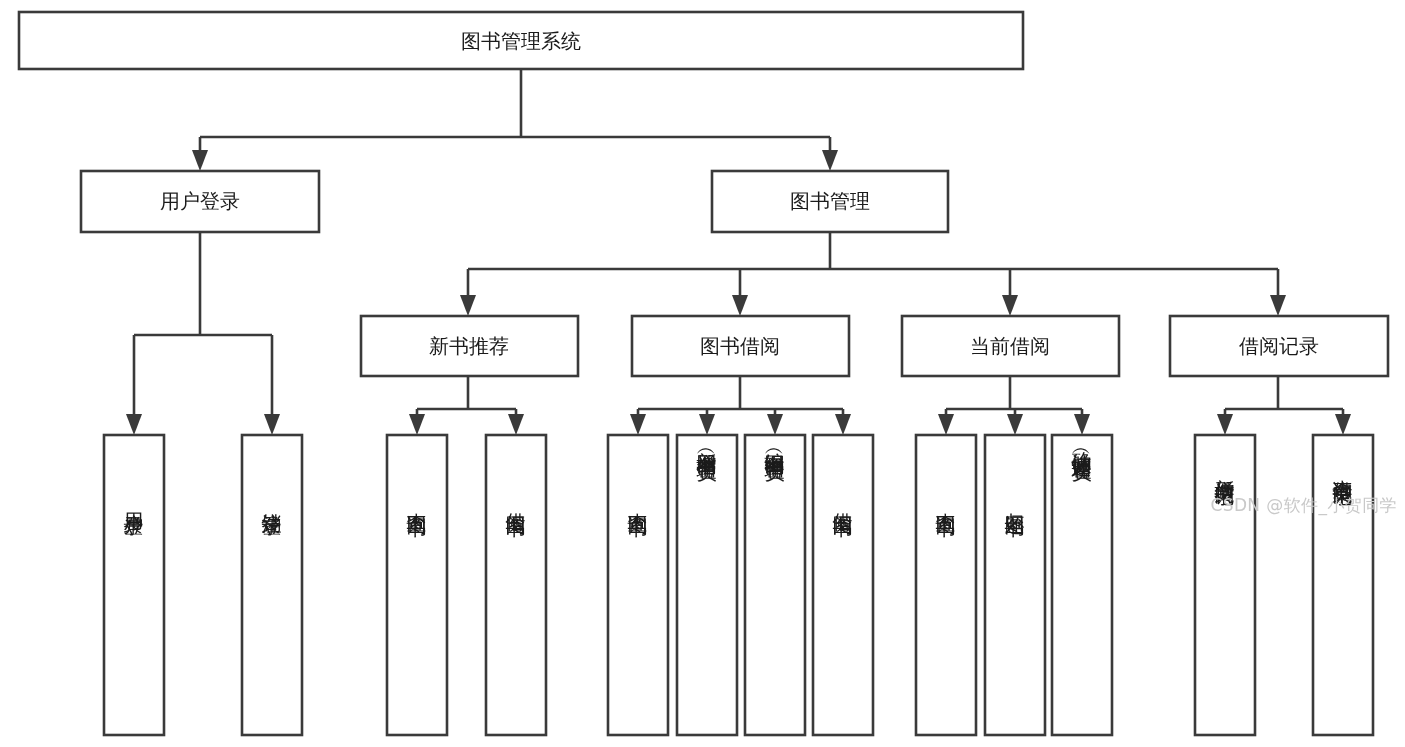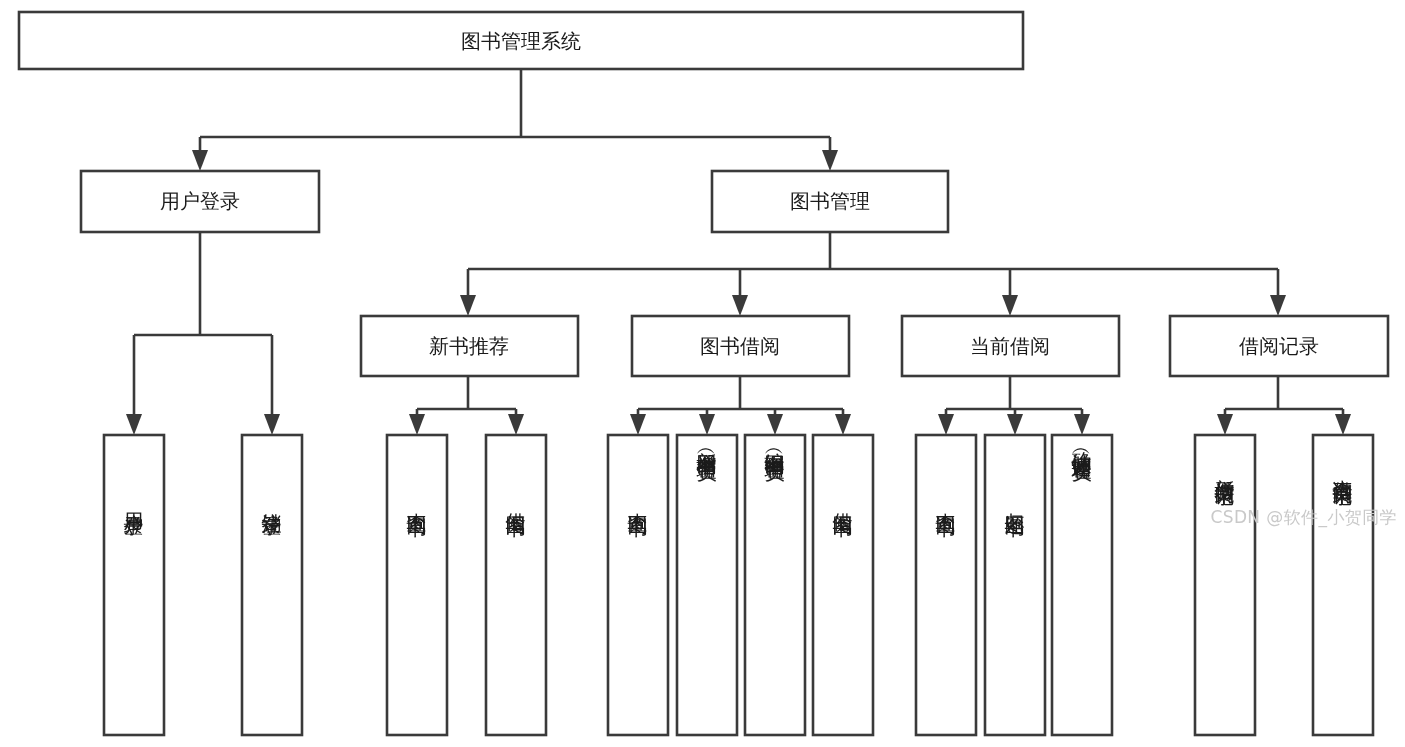--- a/index.html
+++ b/index.html
@@ -51,21 +51,21 @@
     stroke-width: 2.6;
     fill: none;
   }
   .arrow-head {
     fill: #3a3a3a;
     stroke: none;
   }
   .watermark-text {
     position: absolute;
     right: 8px;
-    bottom: 6px;
+    bottom: 18px;
     font-family: "DejaVu Sans", "Liberation Sans", sans-serif;
     font-size: 17px;
     color: #c9c9c9;
     white-space: nowrap;
     letter-spacing: 0.4px;
   }
 </style>
 </head>
 <body>
 

